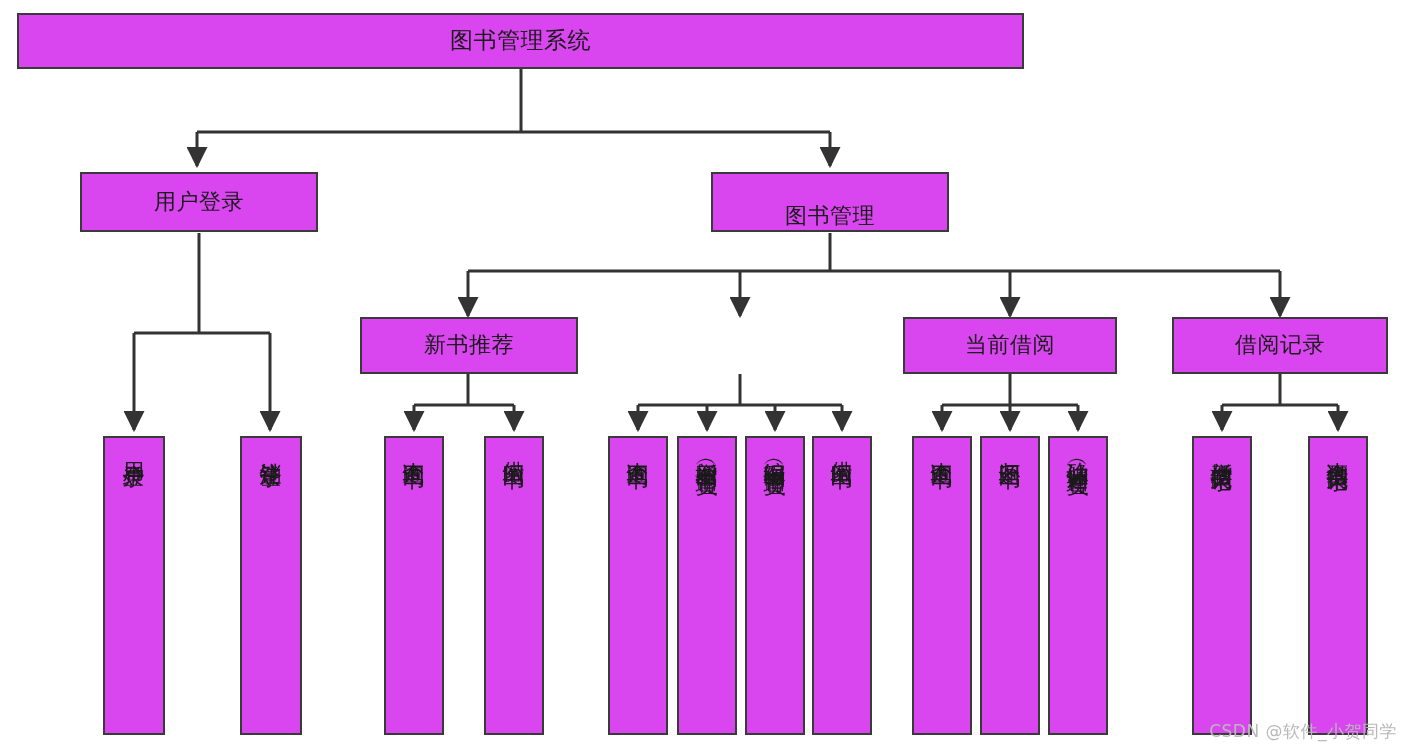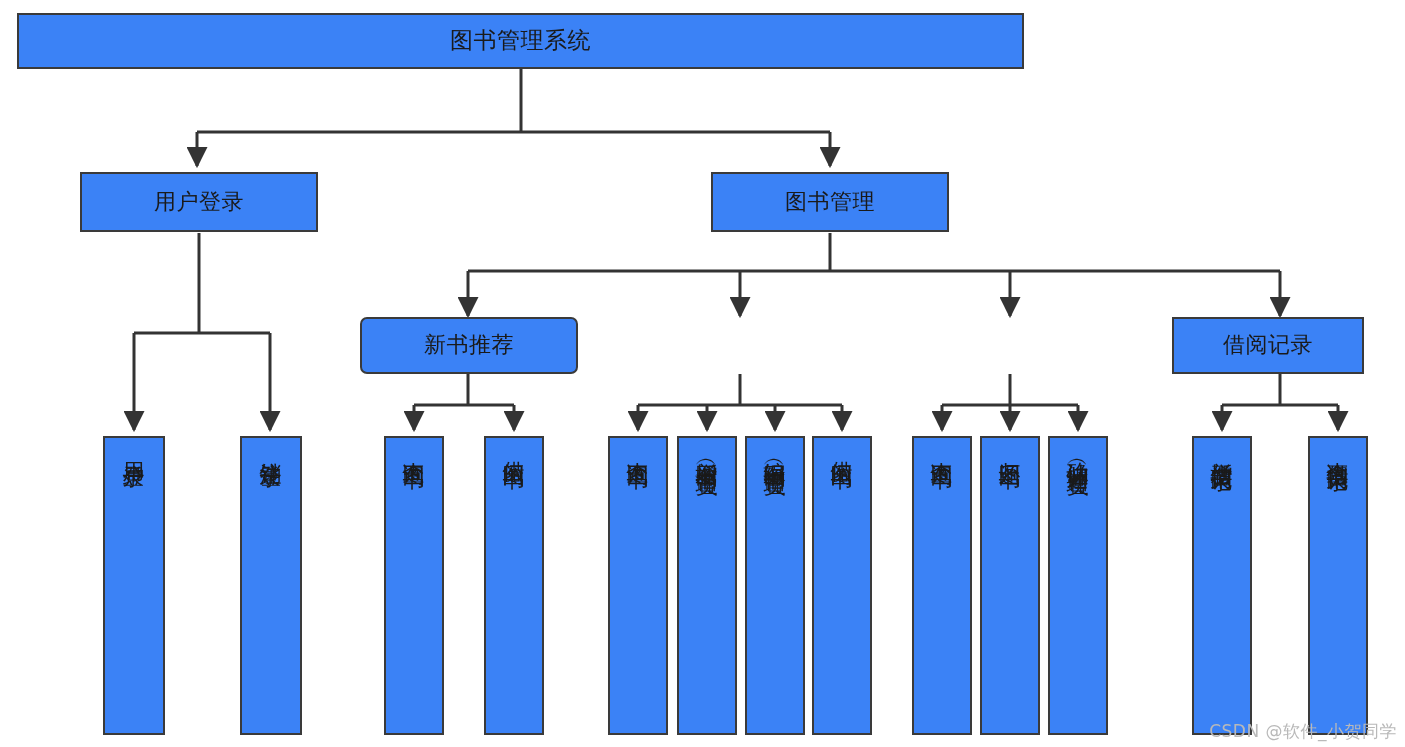--- a/index.html
+++ b/index.html
@@ -20,21 +20,21 @@
     position: absolute;
     left: 0;
     top: 0;
     width: 1405px;
     height: 747px;
     pointer-events: none;
   }
   .node {
     position: absolute;
     box-sizing: border-box;
-    background: #3b82f6;
+    background: #d946ef;
     border: 2px solid #3a3a3a;
     display: flex;
     align-items: center;
     justify-content: center;
     color: #1a1a1a;
   }
   .node-label {
     display: block;
     text-align: center;
     line-height: 1.28;
@@ -128,31 +128,34 @@
   </svg>
 
   <div class="node horiz" id="node-root" style="left:17px; top:13px; width:1007px; height:56px;">
     <span class="node-label">图书管理系统</span>
   </div>
 
   <div class="node horiz" id="node-user-login" style="left:80px; top:172px; width:238px; height:60px;">
     <span class="node-label">用户登录</span>
   </div>
 
-  <div class="node horiz" id="node-book-manage" style="left:711px; top:172px; width:238px; height:60px;">
+  <div class="node horiz" id="node-book-manage" style="left:711px; top:172px; width:238px; height:60px;align-items:flex-end;">
     <span class="node-label">图书管理</span>
   </div>
 
-  <div class="node horiz" id="node-new-book-rec" style="left:360px; top:317px; width:218px; height:57px;border-radius:7px;">
+  <div class="node horiz" id="node-new-book-rec" style="left:360px; top:317px; width:218px; height:57px;">
     <span class="node-label">新书推荐</span>
   </div>
 
 
-
-  <div class="node horiz" id="node-borrow-record" style="left:1172px; top:317px; width:192px; height:57px;">
+  <div class="node horiz" id="node-current-borrow" style="left:903px; top:317px; width:214px; height:57px;">
+    <span class="node-label">当前借阅</span>
+  </div>
+
+  <div class="node horiz" id="node-borrow-record" style="left:1172px; top:317px; width:216px; height:57px;">
     <span class="node-label">借阅记录</span>
   </div>
 
   <div class="node vert" id="leaf-user-login" style="left:103px; top:436px; width:62px; height:299px;">
     <span class="node-label">用户登录</span>
   </div>
 
   <div class="node vert" id="leaf-user-logout" style="left:240px; top:436px; width:62px; height:299px;">
     <span class="node-label">注销登录</span>
   </div>

